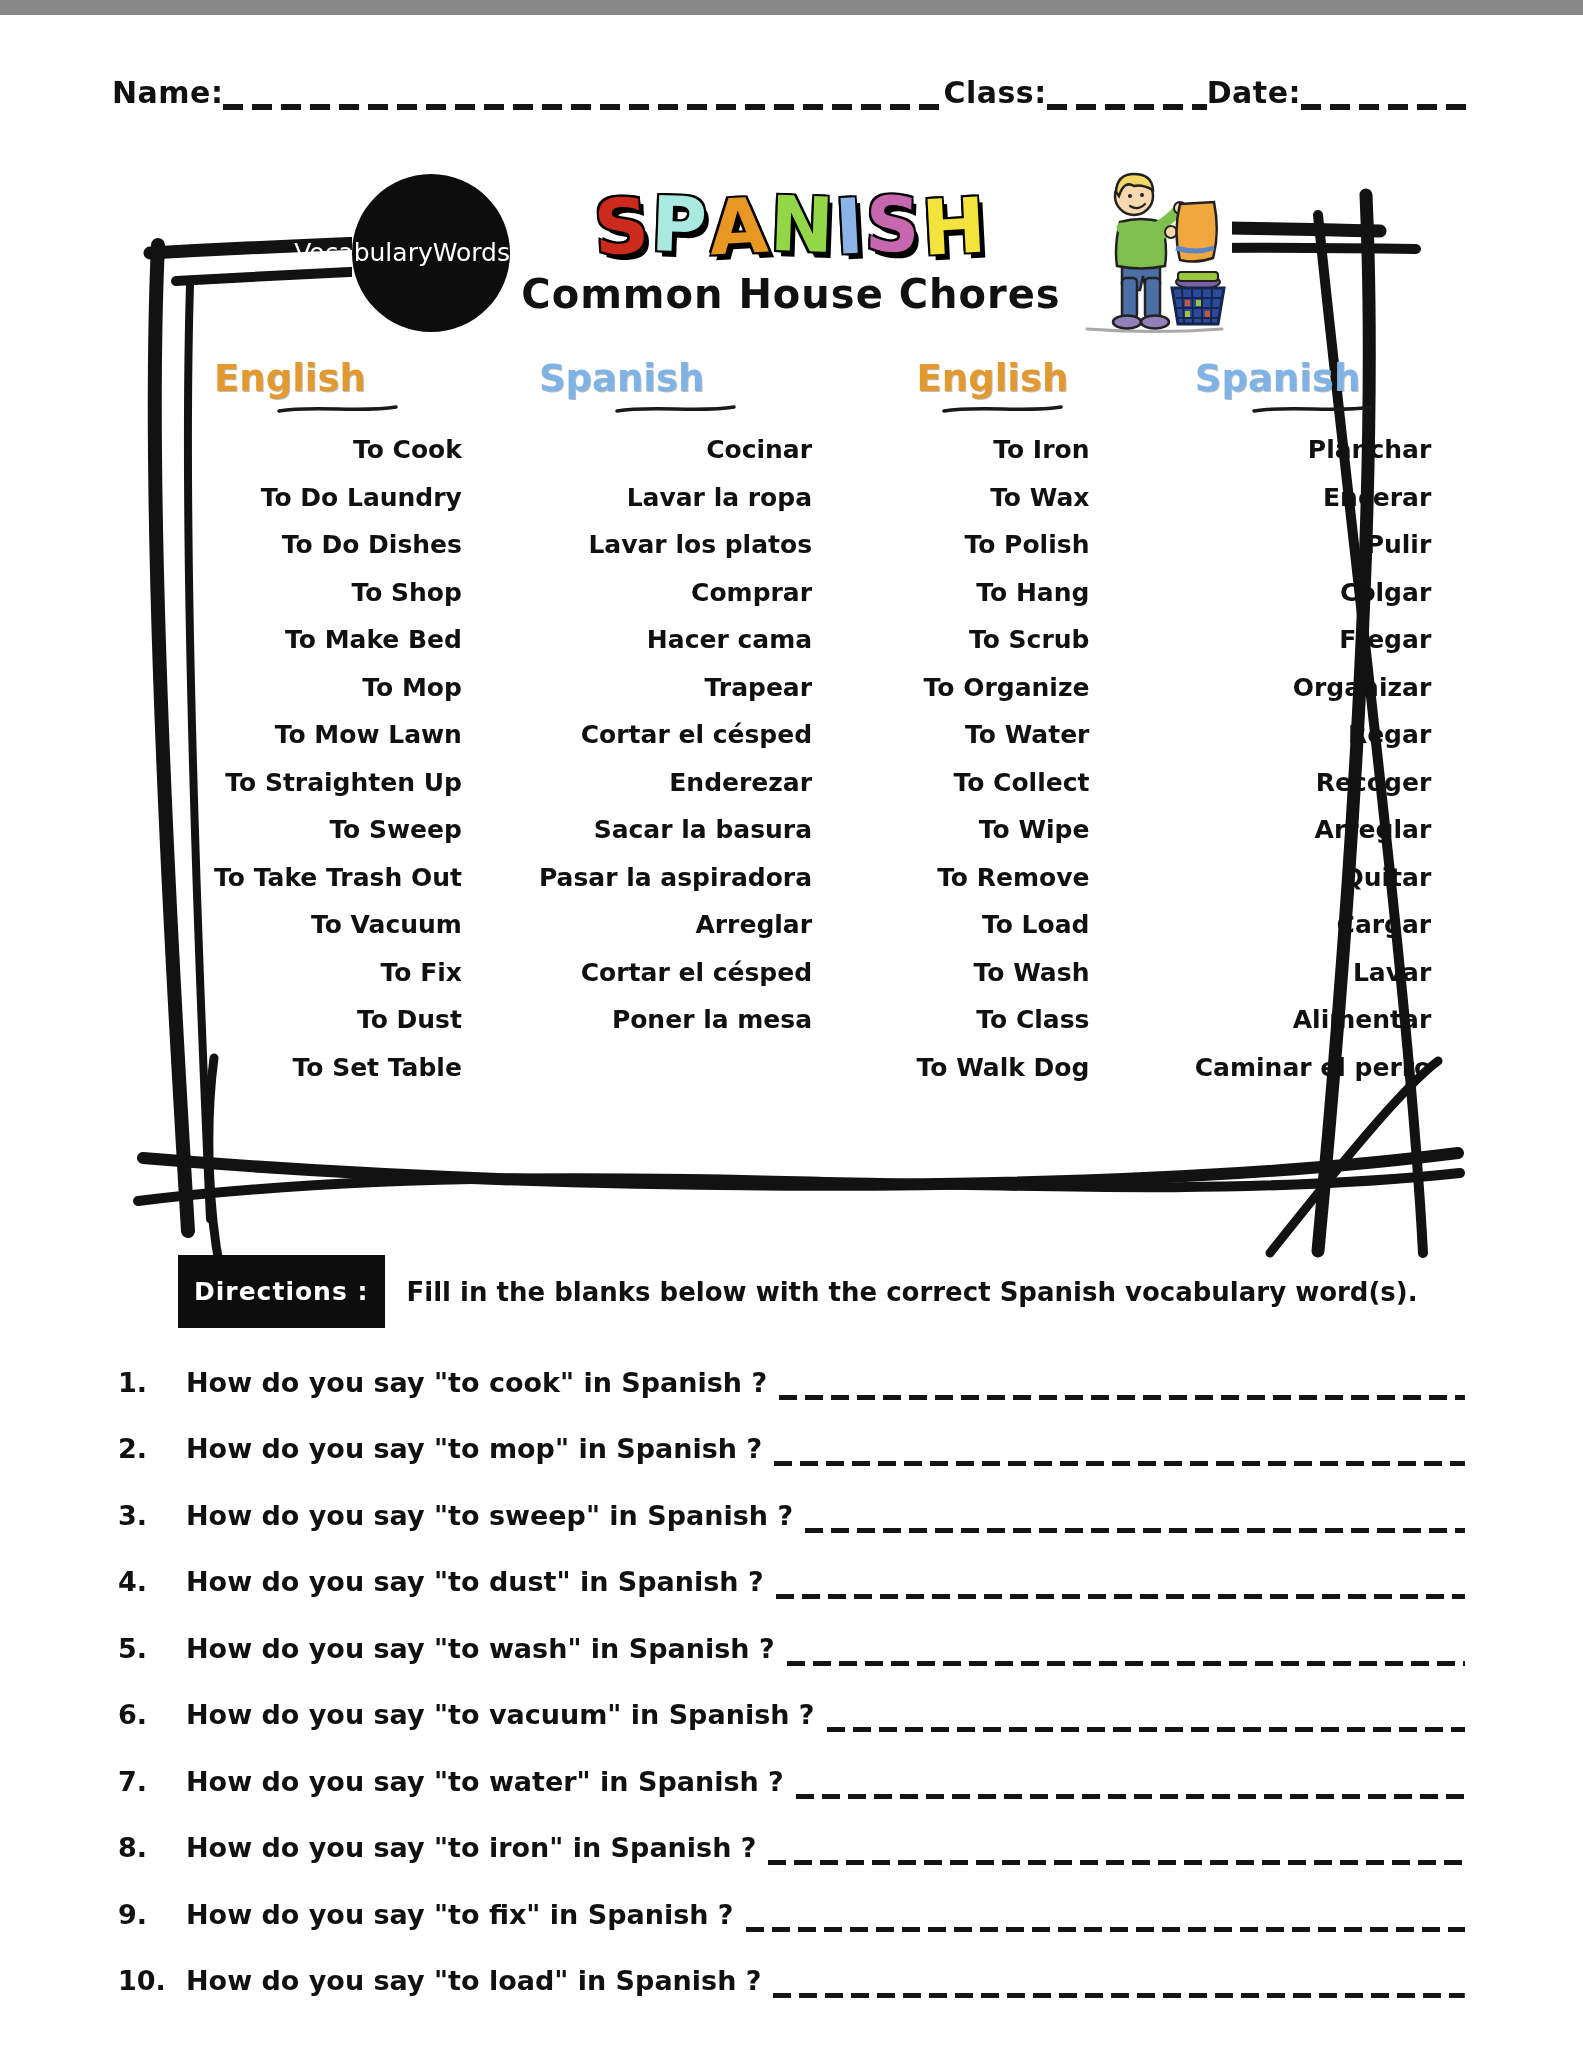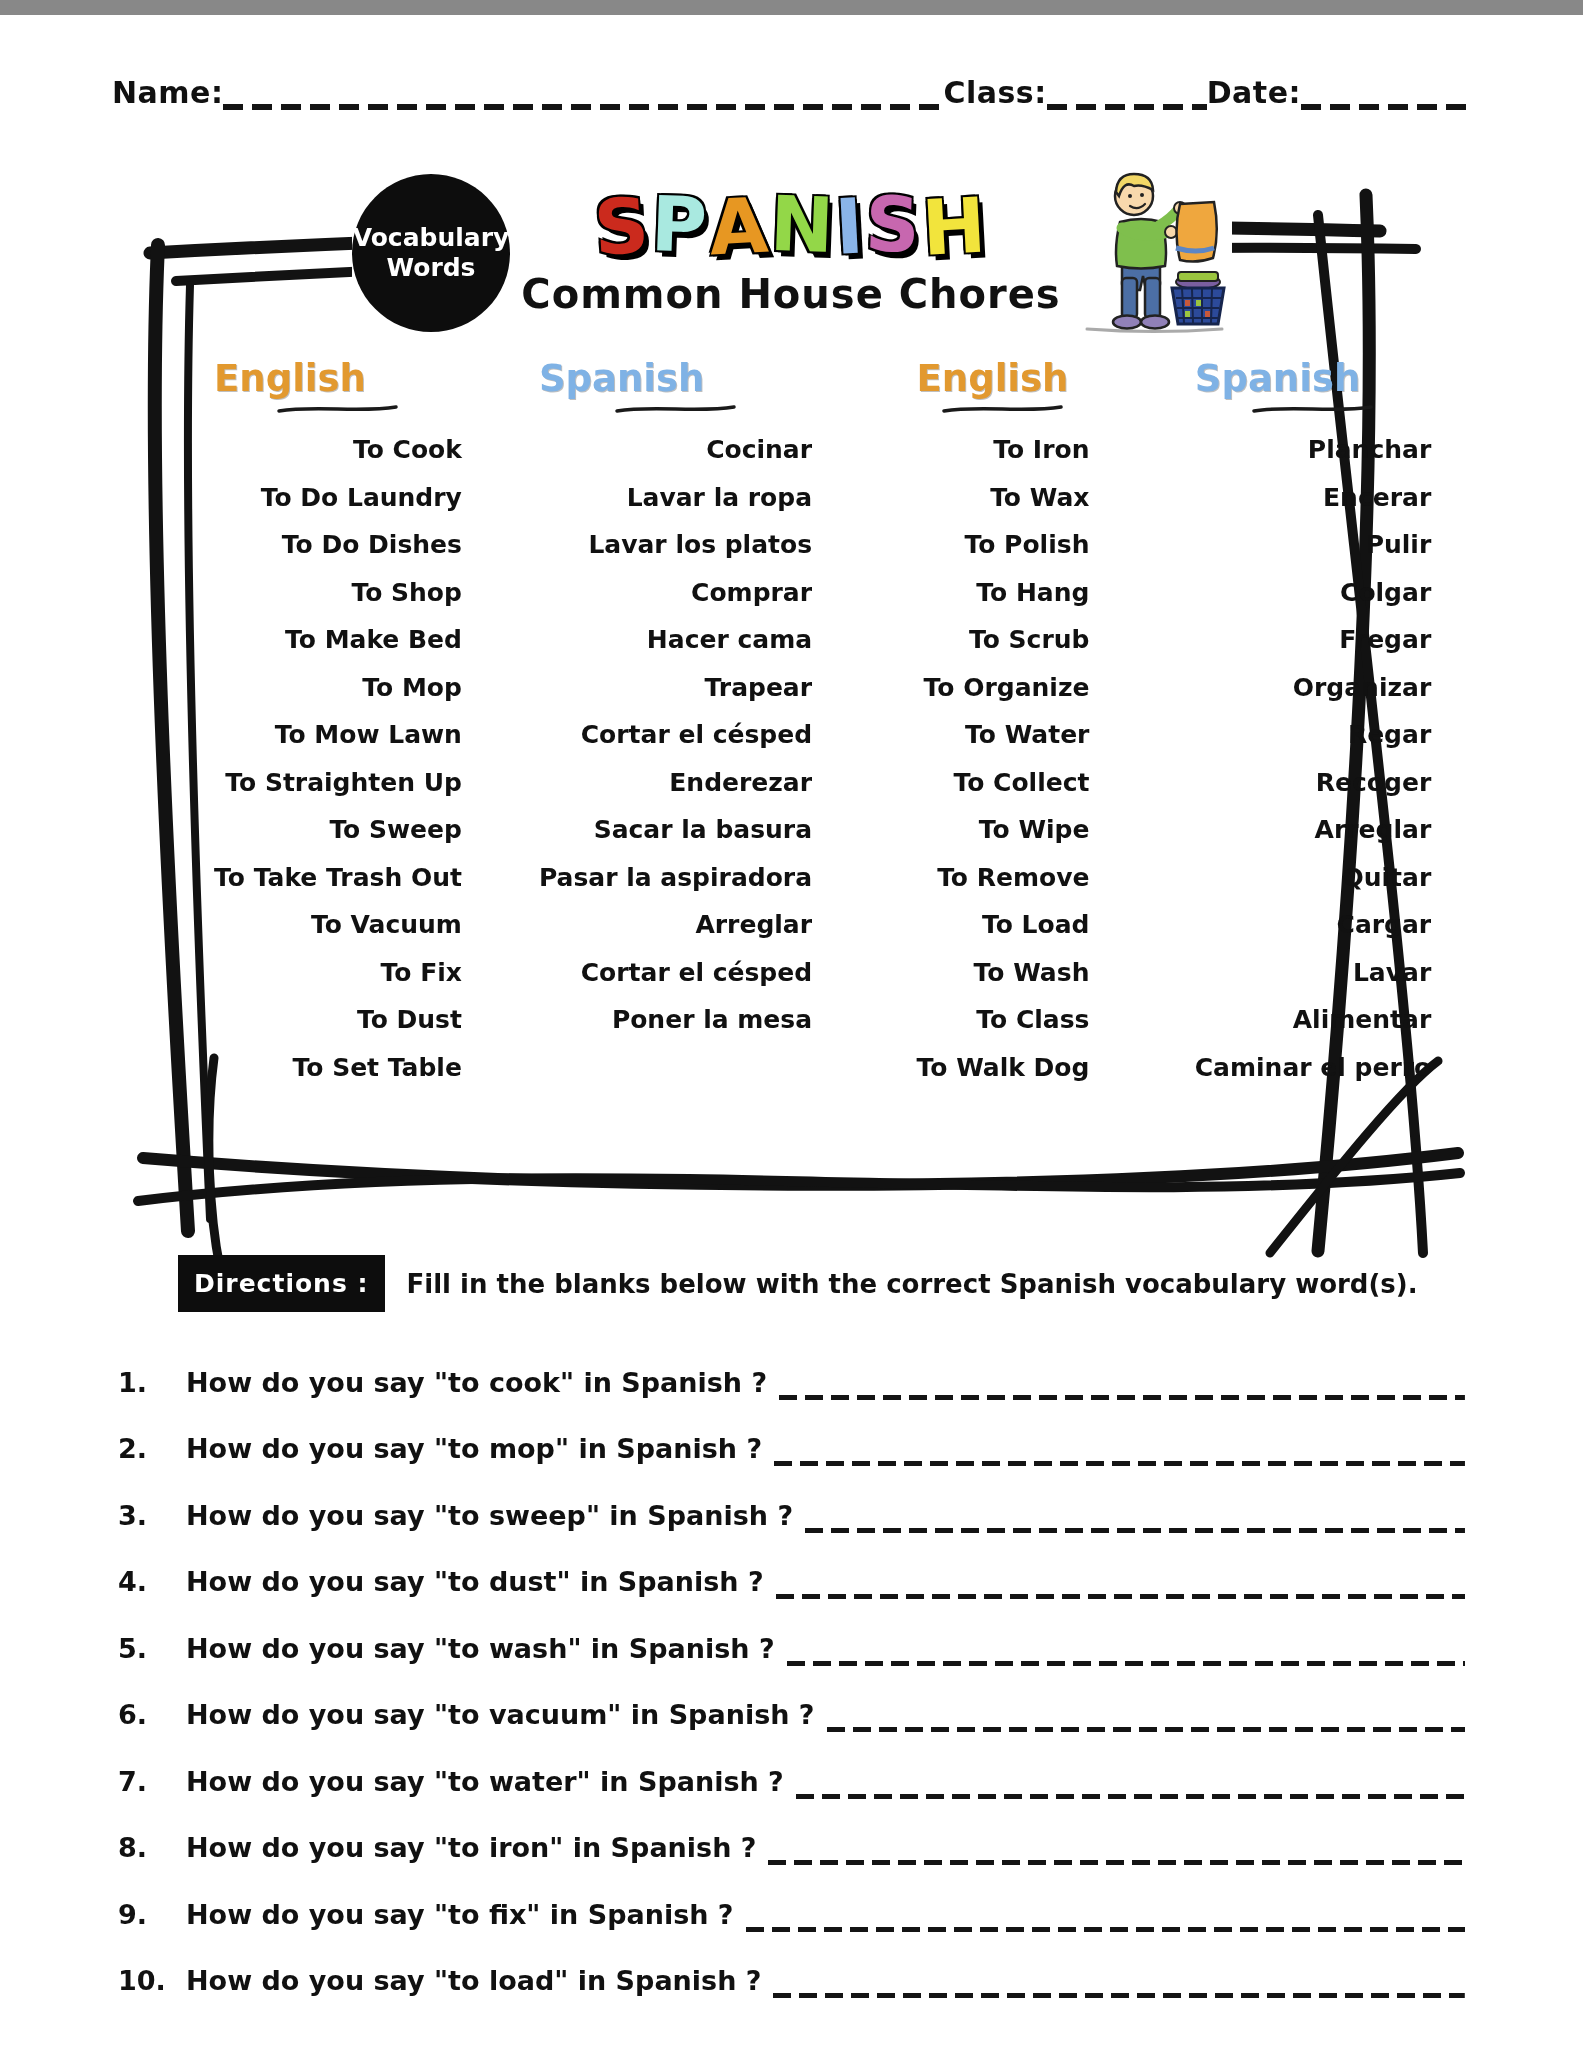--- a/index.html
+++ b/index.html
@@ -14,22 +14,22 @@
   .b-class{width:160px;}
   .b-date{width:170px;}
 
   
   .frame{position:absolute;left:118px;top:138px;width:1360px;height:1130px;z-index:1;}
   .frame path{fill:none;stroke:#121212;stroke-linecap:round;}
 
   
   .titles{position:absolute;left:352px;top:148px;width:880px;height:180px;background:#fff;z-index:2;
           display:flex;align-items:center;}
-  .badge{width:158px;height:158px;border-radius:50%;display:flex;flex-direction:column;
-         justify-content:center;align-items:center;color:#fff;font-size:25px;font-weight:700;
+  .badge{width:158px;height:158px;border-radius:50%;display:flex;
+         justify-content:flex-end;align-items:center;color:#fff;font-size:25px;font-weight:400;
          line-height:1.2;flex:0 0 auto;}
   .titleblock{flex:1;text-align:center;margin:0 6px;}
   .bigword{font-size:76px;font-weight:800;letter-spacing:2px;white-space:nowrap;line-height:1;}
   .bigword span{display:inline-block;
      text-shadow:-2px -2px 0 #000,2px -2px 0 #000,-2px 2px 0 #000,2px 2px 0 #000,5px 6px 0 #000;}
   .bigword span:nth-child(odd){transform:rotate(-3deg);}
   .bigword span:nth-child(even){transform:rotate(2deg) translateY(-2px);}
   .subtitle{font-size:40px;font-weight:700;letter-spacing:1px;margin-top:6px;white-space:nowrap;}
   .boy{flex:0 0 auto;}
 
@@ -38,21 +38,21 @@
          display:grid;grid-template-columns:340px 335px 320px 300px;justify-items:center;}
   .colhead{font-size:37px;font-weight:800;
            text-shadow:1px 1px 0 rgba(0,0,0,.25);}
   .colunder{display:block;margin:2px auto 10px auto;}
   .wordlist{text-align:right;}
   .wordlist div{font-size:25px;font-weight:600;line-height:47.5px;white-space:nowrap;}
 
   
   .directions{position:absolute;left:178px;top:1240px;right:120px;display:flex;align-items:center;z-index:2;}
   .dirbox{background:#0d0d0d;color:#fff;font-size:25px;font-weight:700;
-          padding:14px 16px;letter-spacing:1px;flex:0 0 auto;}
+          padding:22px 16px;letter-spacing:1px;flex:0 0 auto;}
   .dirtext{font-size:26px;font-weight:600;margin-left:22px;white-space:nowrap;}
 
   
   .questions{position:absolute;left:118px;right:118px;top:1318px;z-index:2;}
   .q{display:flex;align-items:flex-end;height:66.5px;font-size:27px;font-weight:600;}
   .qnum{width:68px;flex:0 0 auto;padding-bottom:2px;}
   .qtext{flex:0 0 auto;white-space:nowrap;padding-bottom:2px;}
   .qblank{flex:1;margin-left:12px;height:28px;
           background:repeating-linear-gradient(90deg,#141414 0 18px,transparent 18px 26px) bottom/100% 5px no-repeat;}
 </style>

